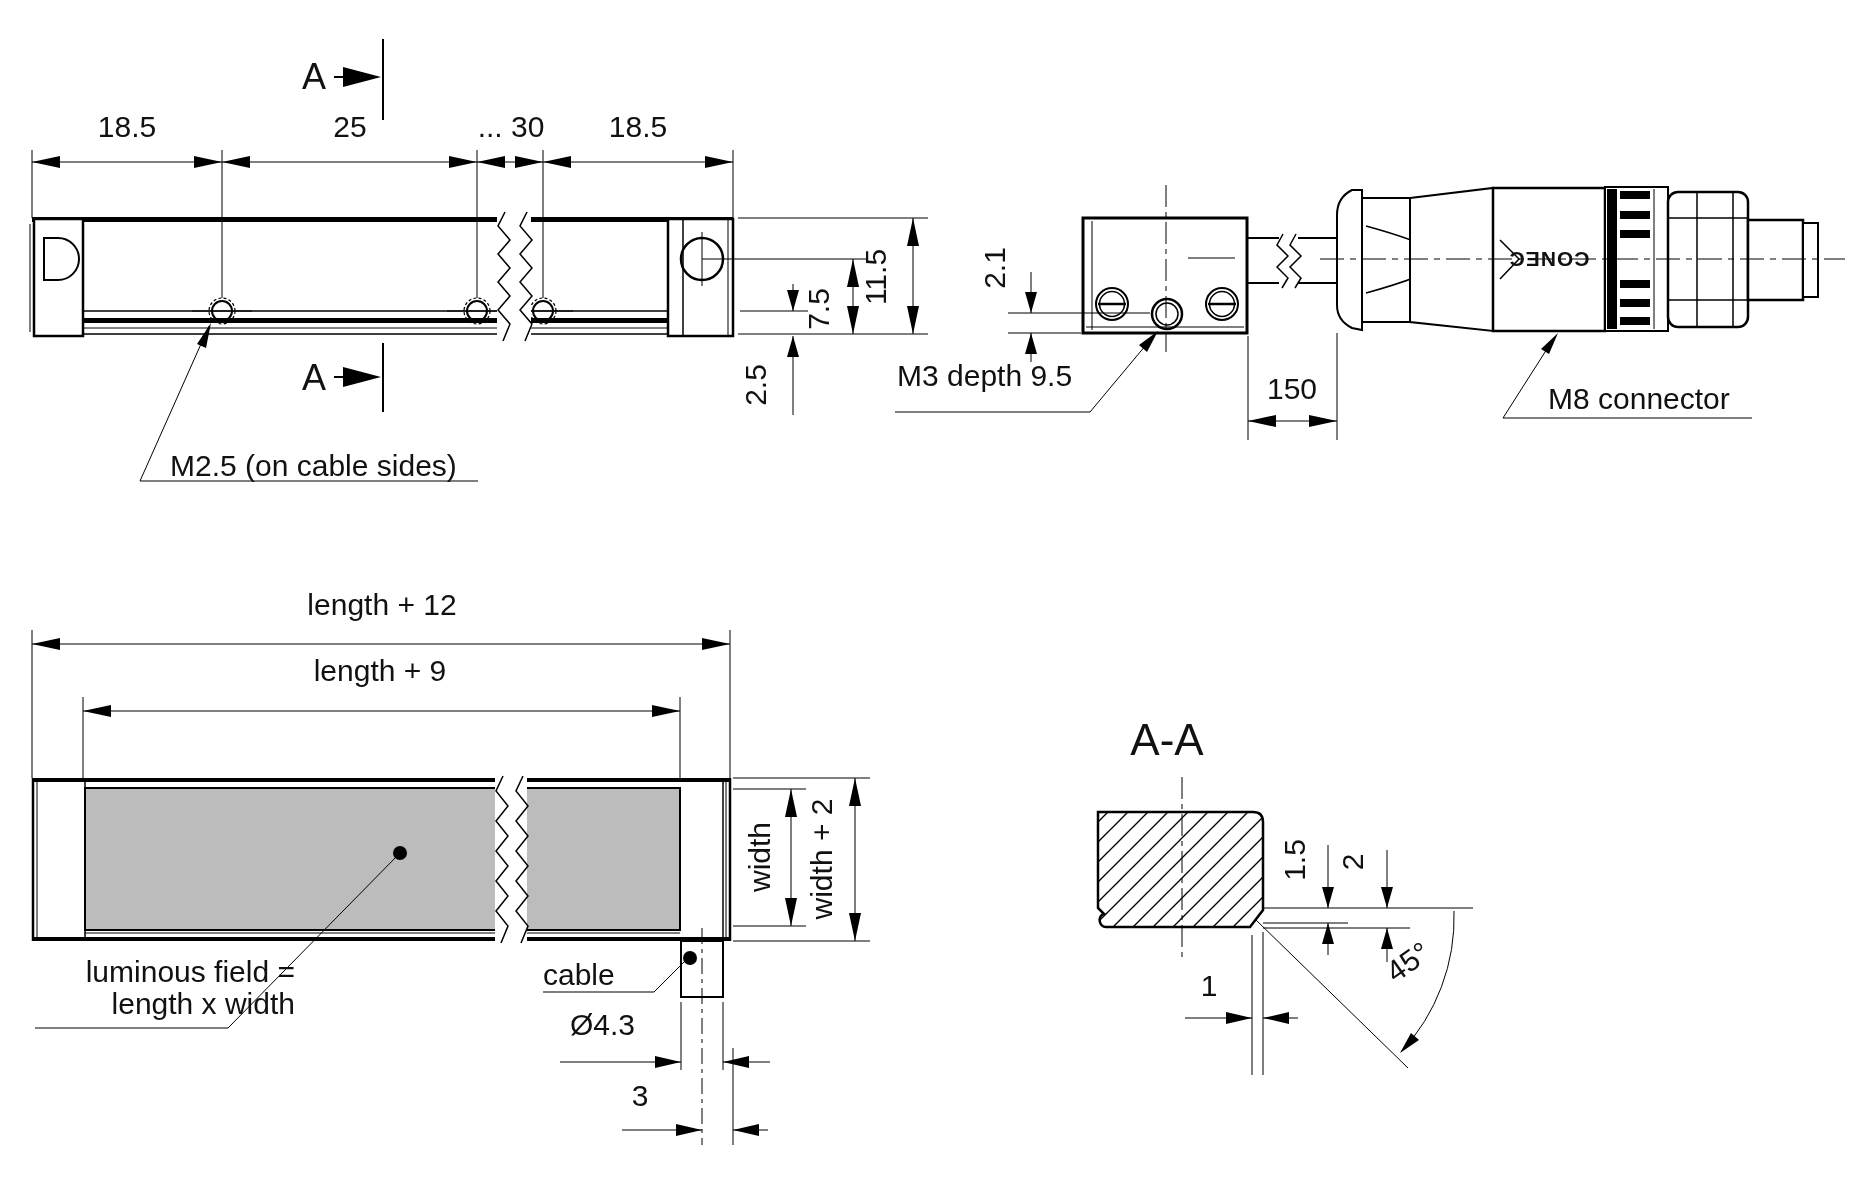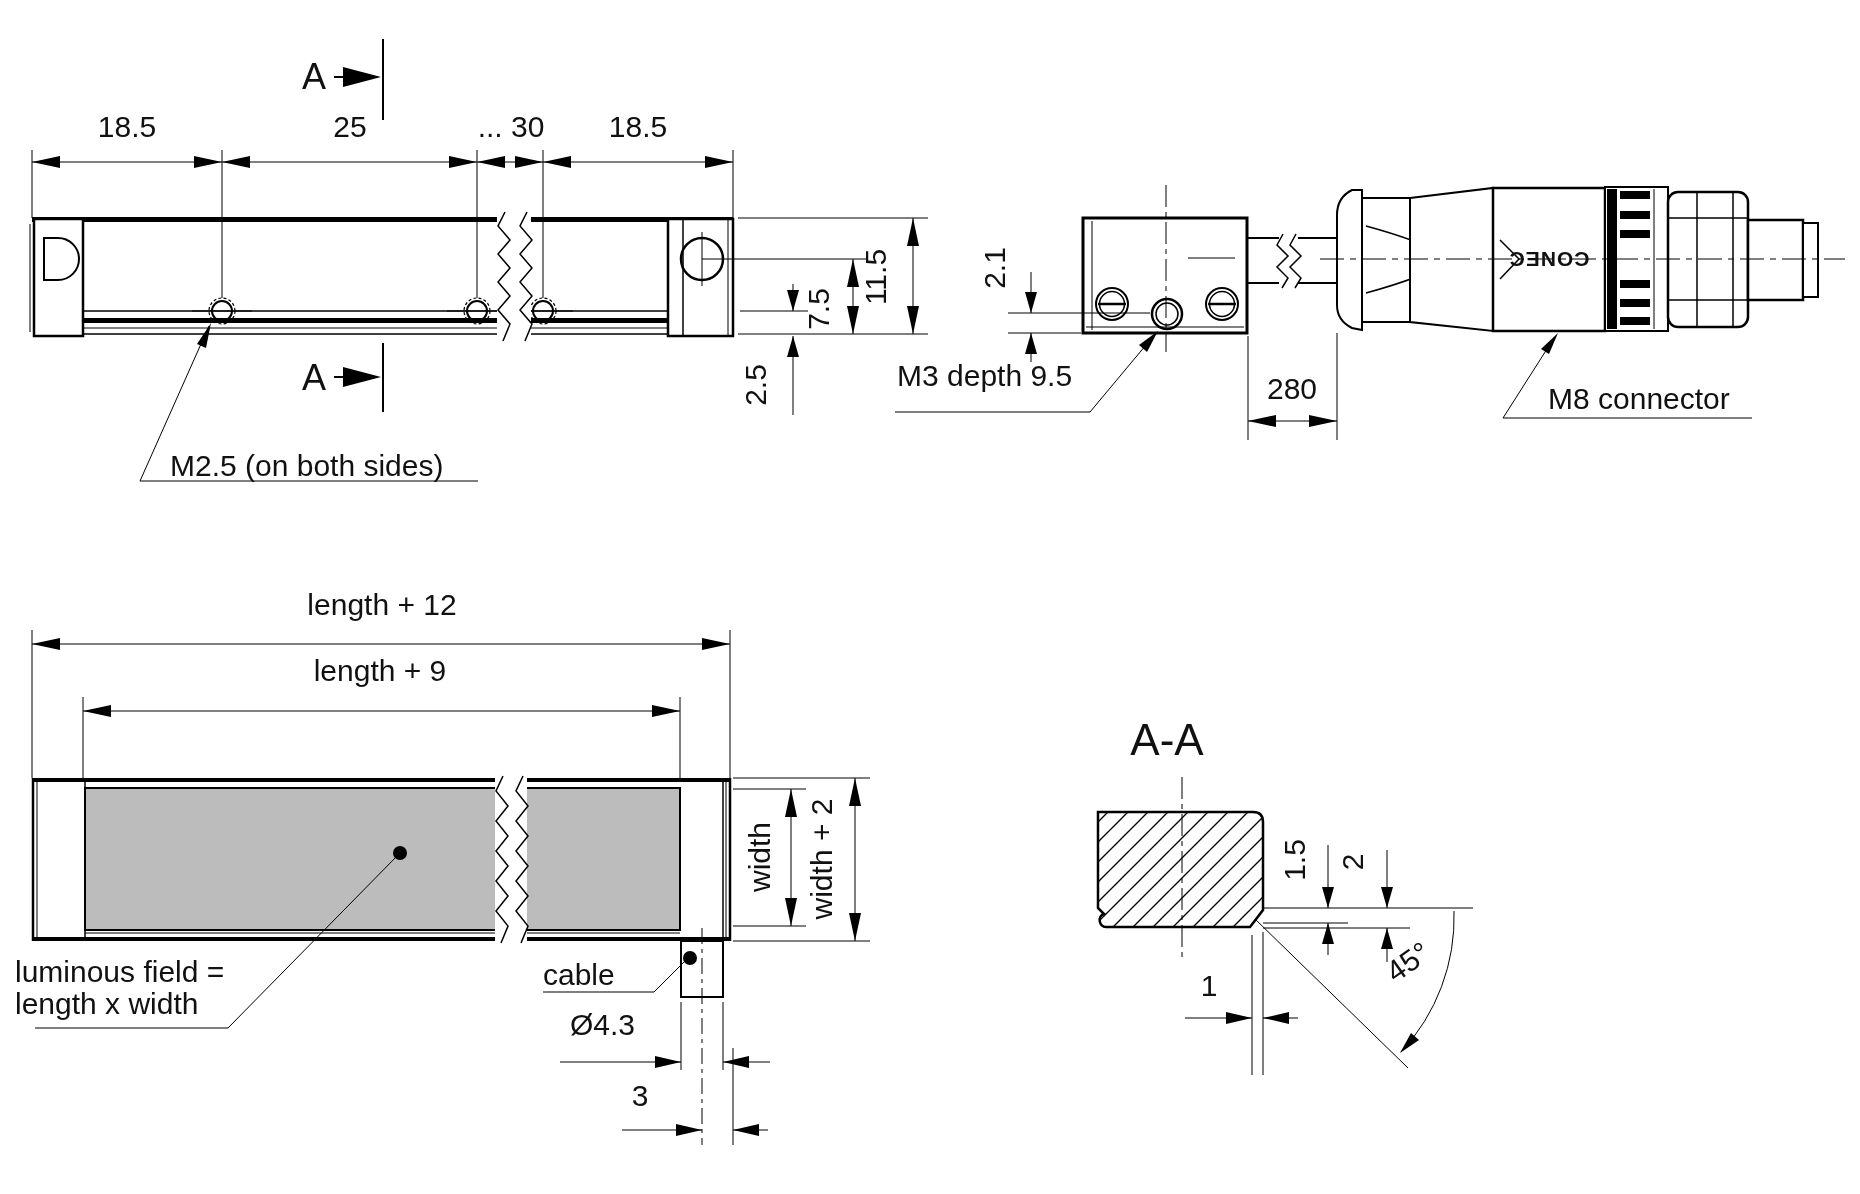--- a/index.html
+++ b/index.html
@@ -5,21 +5,21 @@
   html,body{margin:0;padding:0;background:#fff;}
   #stage{position:relative;width:1860px;height:1194px;background:#fff;overflow:hidden;
          font-family:"Liberation Sans",sans-serif;color:#111;}
   #geom{position:absolute;left:0;top:0;}
   .lbl{position:absolute;font-size:30px;line-height:1.05;white-space:nowrap;color:#111;}
   .c{transform:translate(-50%,-50%);text-align:center;}
   .rot{transform:translate(-50%,-50%) rotate(-90deg);text-align:center;}
   .rot35{transform:translate(-50%,-50%) rotate(-35deg);text-align:center;}
   .flip{transform:translate(-50%,-50%) rotate(180deg);font-weight:bold;font-size:21px;letter-spacing:1px;}
   .big{font-size:36px;}
-  .two{text-align:left;}
+  .two{text-align:right;}
 </style>
 </head>
 <body>
 
 <div id="stage">
 
 <svg id="geom" width="1860" height="1194" viewBox="0 0 1860 1194">
   <defs>
     <pattern id="hatch" width="20" height="20" patternUnits="userSpaceOnUse">
       <path d="M0,20 L20,0" stroke="#000" stroke-width="1.3"></path>
@@ -283,25 +283,25 @@
 
   <div class="lbl c big" style="left:314px;top:77px">A</div>
   <div class="lbl c big" style="left:314px;top:378px">A</div>
   <div class="lbl c" style="left:127px;top:127px">18.5</div>
   <div class="lbl c" style="left:350px;top:127px">25</div>
   <div class="lbl c" style="left:511px;top:127px">... 30</div>
   <div class="lbl c" style="left:638px;top:127px">18.5</div>
   <div class="lbl rot" style="left:876px;top:277px">11.5</div>
   <div class="lbl rot" style="left:819px;top:309px">7.5</div>
   <div class="lbl rot" style="left:756px;top:385px">2.5</div>
-  <div class="lbl" style="left:170px;top:450px">M2.5 (on both sides)</div>
+  <div class="lbl" style="left:170px;top:450px">M2.5 (on cable sides)</div>
 
   <div class="lbl rot" style="left:995px;top:268px">2.1</div>
   <div class="lbl" style="left:897px;top:360px">M3 depth 9.5</div>
-  <div class="lbl c" style="left:1292px;top:389px">280</div>
+  <div class="lbl c" style="left:1292px;top:389px">150</div>
   <div class="lbl" style="left:1548px;top:383px">M8 connector</div>
   <div class="lbl flip" style="left:1549px;top:259px">CONEC</div>
 
   <div class="lbl c" style="left:382px;top:605px">length + 12</div>
   <div class="lbl c" style="left:380px;top:671px">length + 9</div>
   <div class="lbl two" style="position:absolute;left:15px;top:956px;width:280px">
     <div>luminous field =</div>
     <div>length x width</div>
   </div>
   <div class="lbl rot" style="left:760px;top:857px">width</div>

